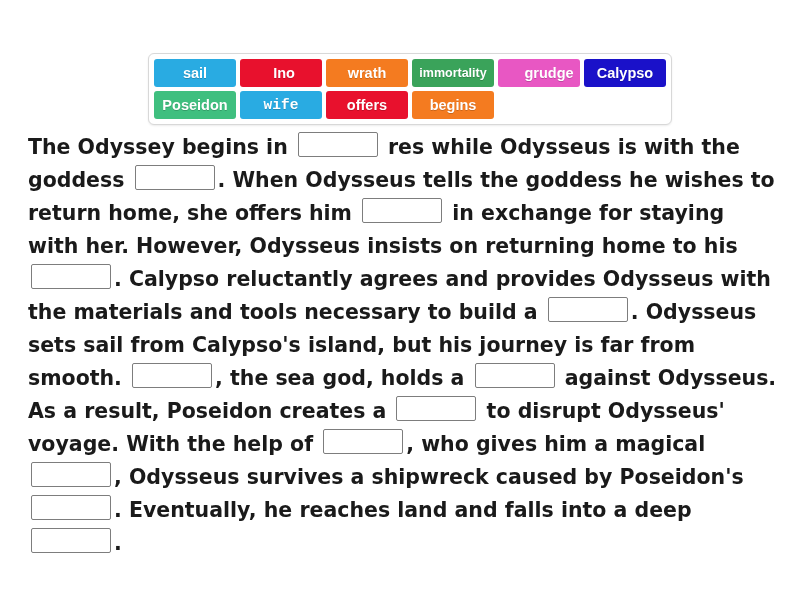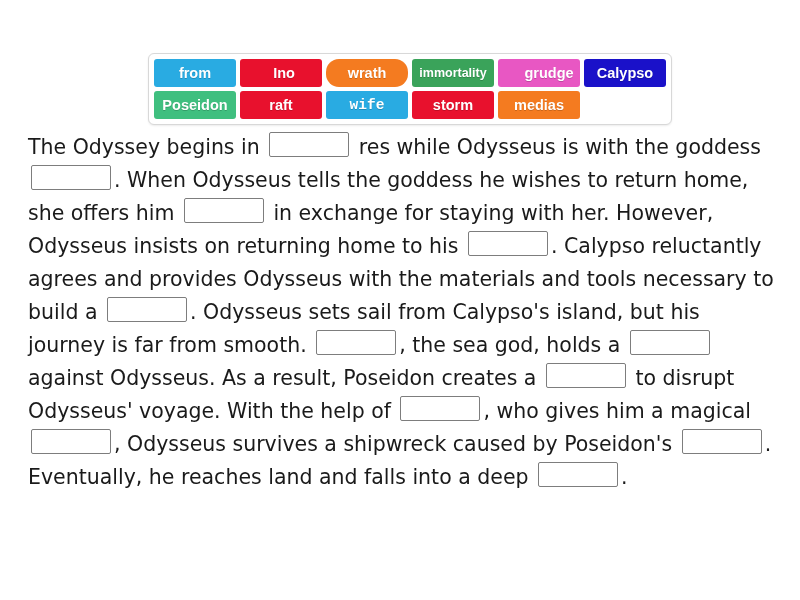--- a/index.html
+++ b/index.html
@@ -62,51 +62,51 @@
     left: 28px;
     top: 131px;
     width: 752px;
     font-size: 20.5px;
     line-height: 33px;
     color: #1a1a1a;
     font-family: "DejaVu Sans", sans-serif;
   }
   .passage .txt {
     white-space: pre-wrap;
+    font-weight: bold;
   }
   .blank {
     display: inline-block;
     width: 78px;
     height: 23px;
     border: 1px solid #7d7d7d;
     background: #ffffff;
     border-radius: 2px;
     vertical-align: -3px;
     margin: 0 3px;
     cursor: pointer;
   }
 </style>
 </head>
 <body>
 
 <div id="app">
 
   <div class="wordbank">
     <div class="wordbank-row">
-        <div class="chip" style="background: rgb(41, 171, 226);">from</div>
+        <div class="chip" style="background: rgb(41, 171, 226);">sail</div>
         <div class="chip" style="background: rgb(232, 17, 45); padding-left: 6px;">Ino</div>
-        <div class="chip" style="background: rgb(244, 123, 32); border-radius: 13px;">wrath</div>
+        <div class="chip" style="background: rgb(244, 123, 32);">wrath</div>
         <div class="chip small" style="background: rgb(58, 163, 90);">immortality</div>
         <div class="chip" style="background: rgb(232, 87, 195); padding-left: 20px;">grudge</div>
         <div class="chip" style="background: rgb(26, 17, 201);">Calypso</div>
       </div>
     <div class="wordbank-row">
         <div class="chip" style="background: rgb(63, 191, 127);">Poseidon</div>
-        <div class="chip" style="background: rgb(232, 17, 45);">raft</div>
         <div class="chip" style="background: rgb(41, 171, 226); font-family: Liberation Mono, monospace;">wife</div>
-        <div class="chip" style="background: rgb(232, 17, 45);">storm</div>
-        <div class="chip" style="background: rgb(244, 123, 32);">medias</div>
+        <div class="chip" style="background: rgb(232, 17, 45);">offers</div>
+        <div class="chip" style="background: rgb(244, 123, 32);">begins</div>
       </div>
   </div>
 
   <div class="passage"><span class="txt">The Odyssey begins in </span><span class="blank"></span><span class="txt"> res while Odysseus is with the goddess </span><span class="blank"></span><span class="txt">. When Odysseus tells the goddess he wishes to return home, she offers him </span><span class="blank"></span><span class="txt"> in exchange for staying with her. However, Odysseus insists on returning home to his </span><span class="blank"></span><span class="txt">. Calypso reluctantly agrees and provides Odysseus with the materials and tools necessary to build a </span><span class="blank"></span><span class="txt">. Odysseus sets sail from Calypso's island, but his journey is far from smooth. </span><span class="blank"></span><span class="txt">, the sea god, holds a </span><span class="blank"></span><span class="txt"> against Odysseus. As a result, Poseidon creates a </span><span class="blank"></span><span class="txt"> to disrupt Odysseus' voyage. With the help of </span><span class="blank"></span><span class="txt">, who gives him a magical </span><span class="blank"></span><span class="txt">, Odysseus survives a shipwreck caused by Poseidon's </span><span class="blank"></span><span class="txt">. Eventually, he reaches land and falls into a deep </span><span class="blank"></span><span class="txt">.</span></div>
 
 </div>
 
 </body></html>

